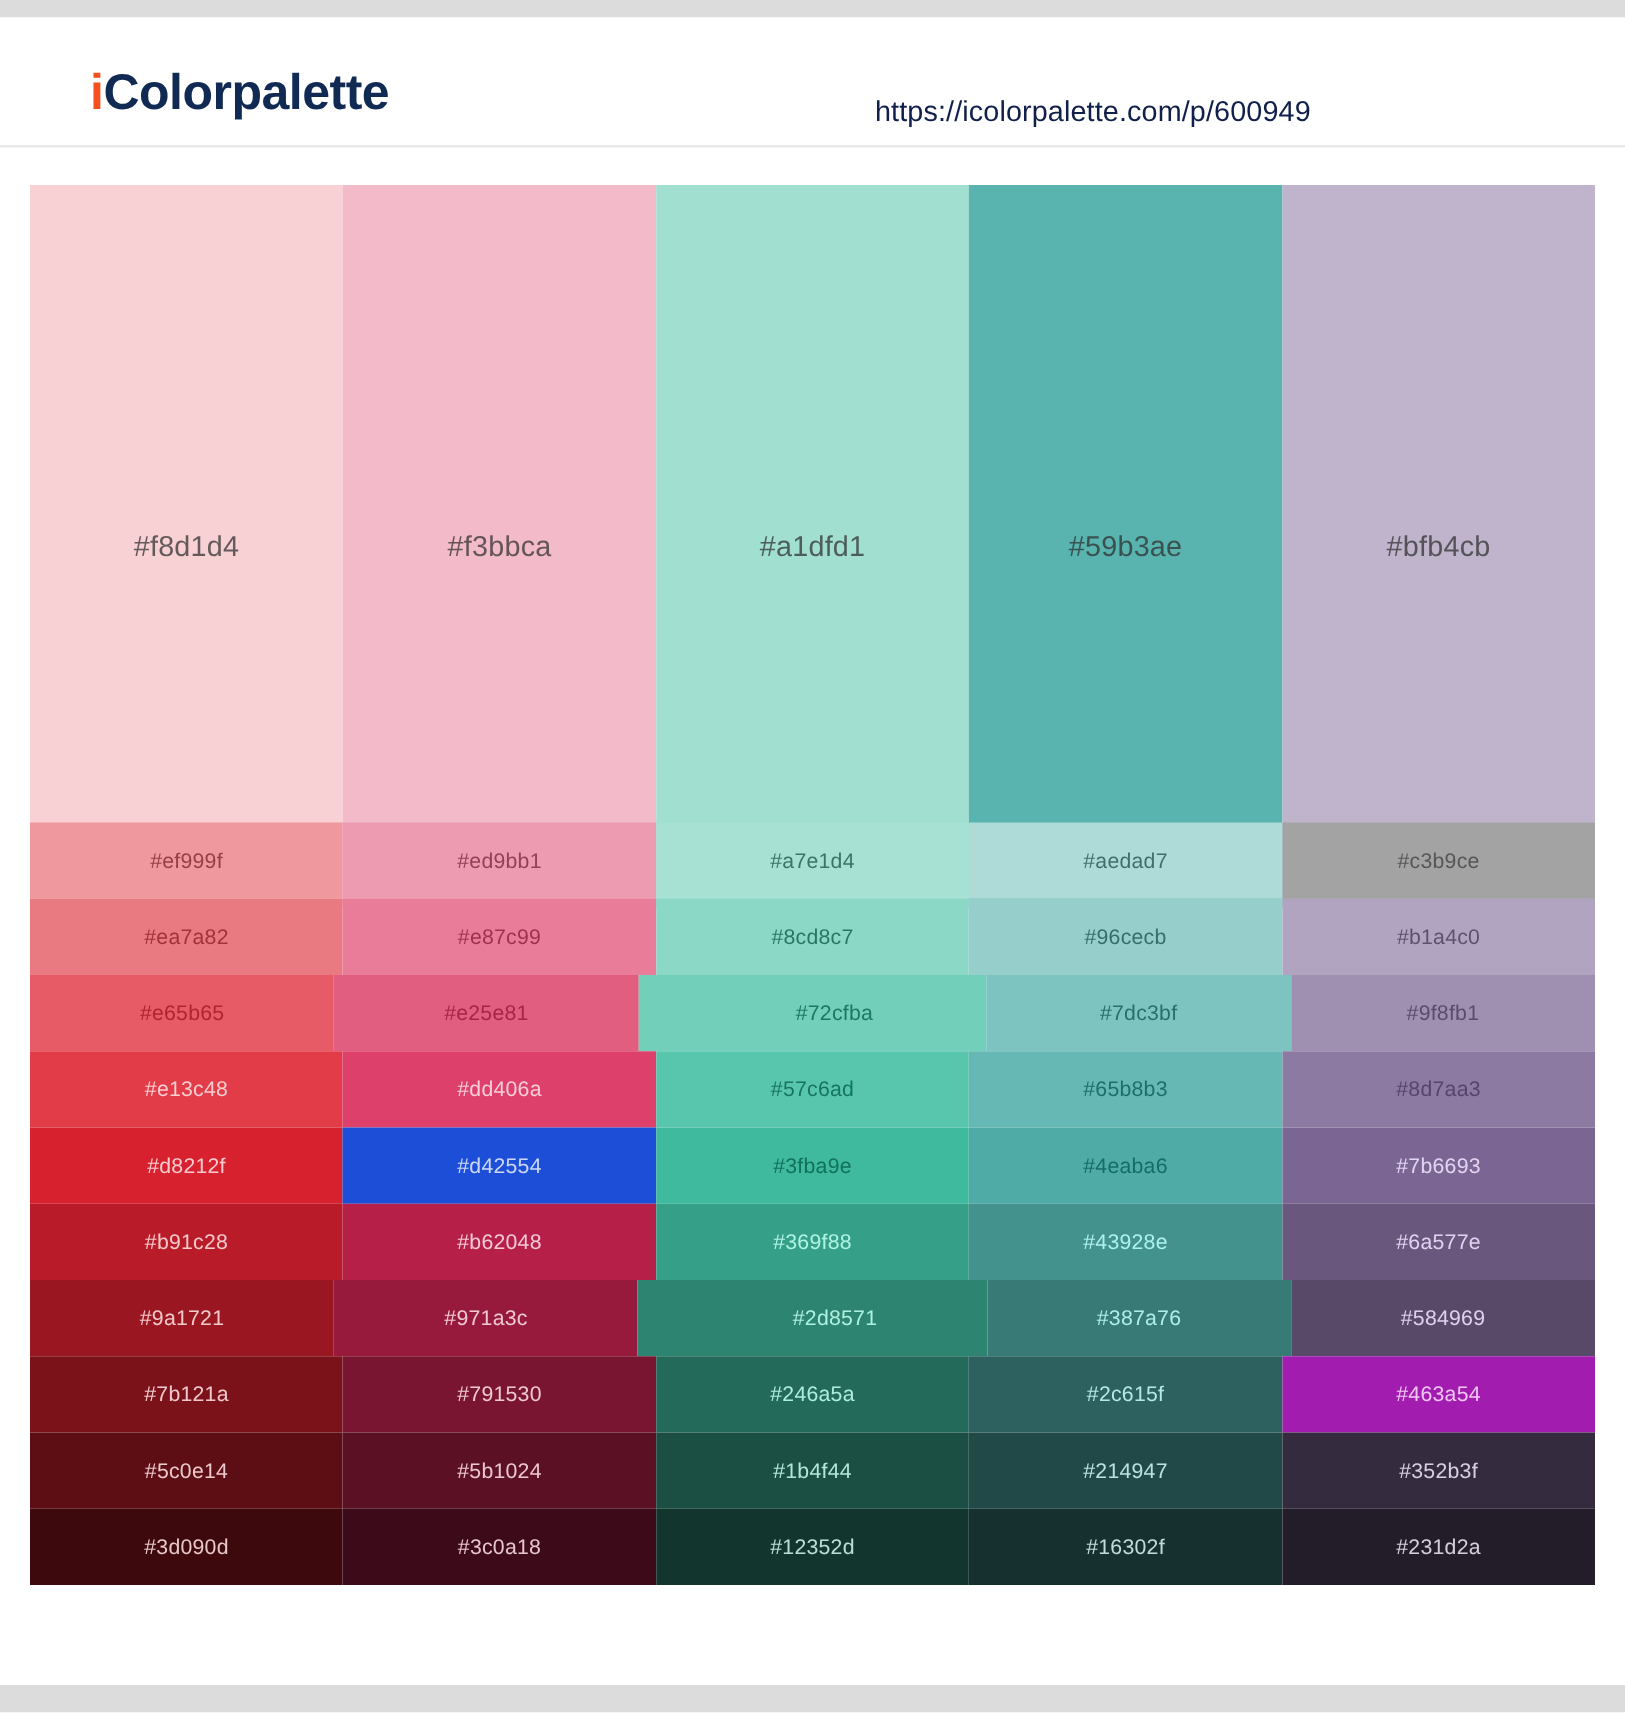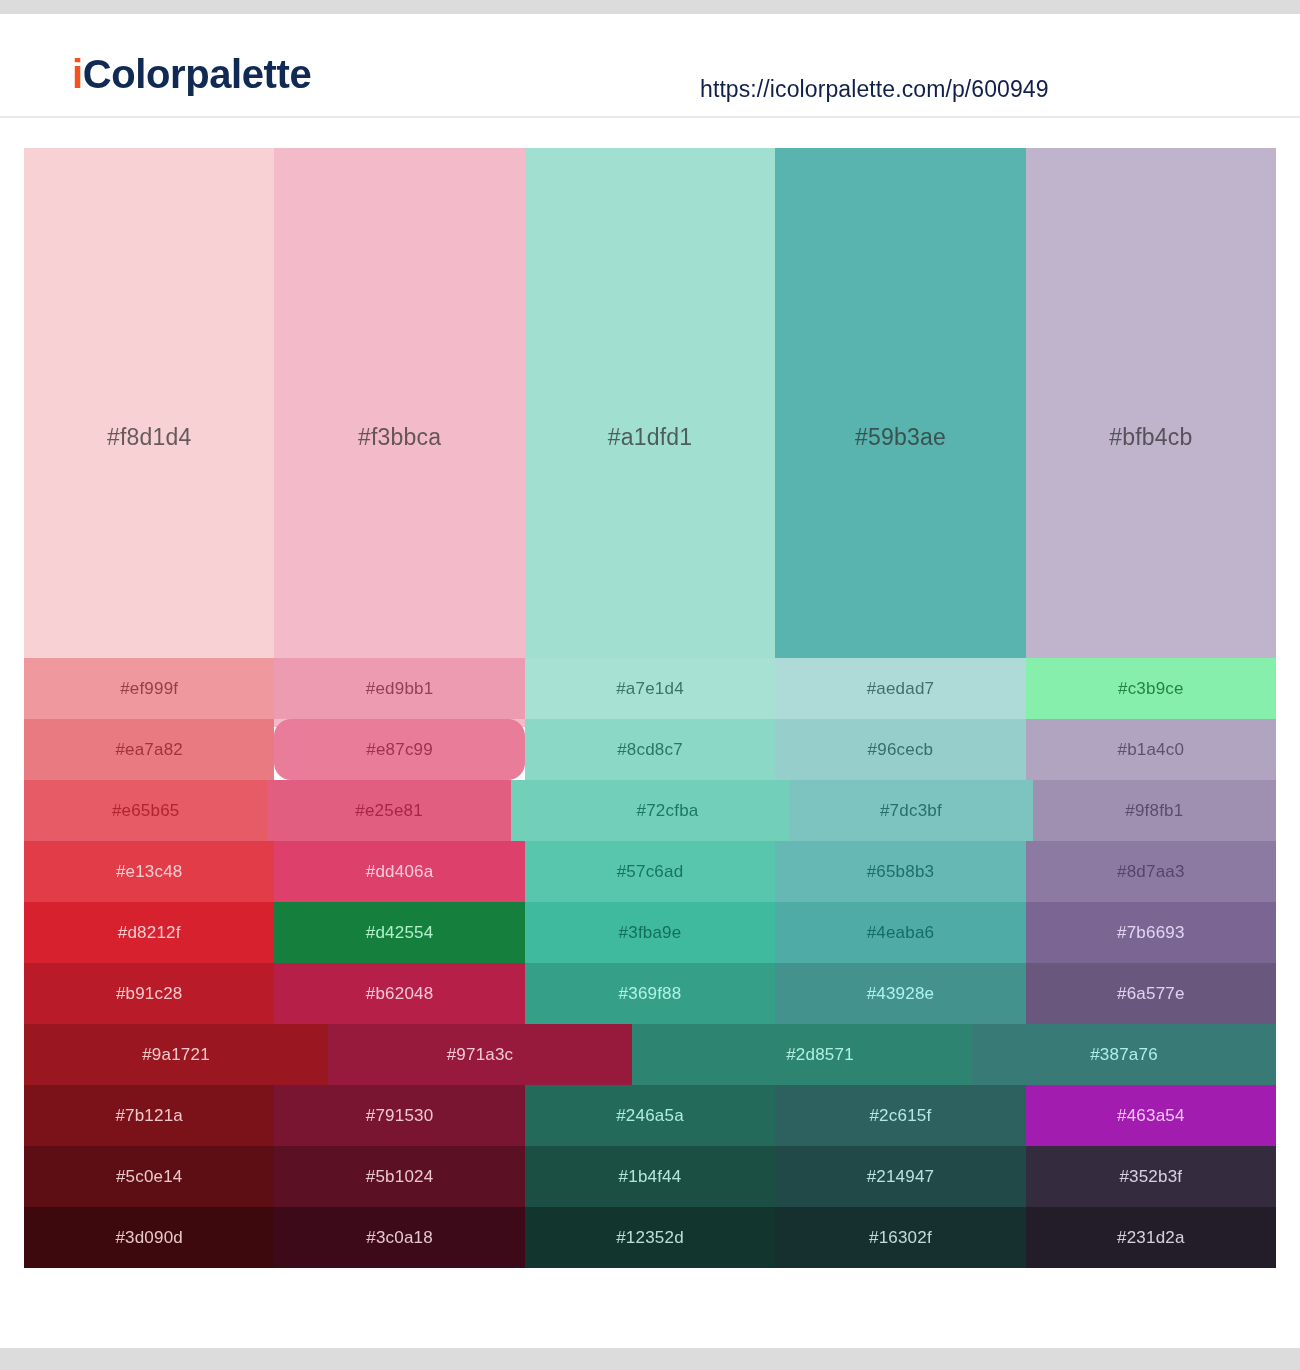--- a/index.html
+++ b/index.html
@@ -163,29 +163,29 @@
         </div>
         <div class="shade-cell light" style="background: rgb(237, 155, 177);">
           <span class="shade-label">#ed9bb1</span>
         </div>
         <div class="shade-cell light" style="background: rgb(167, 225, 212);">
           <span class="shade-label">#a7e1d4</span>
         </div>
         <div class="shade-cell light" style="background: rgb(174, 218, 215);">
           <span class="shade-label">#aedad7</span>
         </div>
-        <div class="shade-cell light" style="background: #86efac;">
+        <div class="shade-cell light" style="background: #a3a3a3;">
           <span class="shade-label">#c3b9ce</span>
         </div>
       </div>
       <div class="shade-row">
         <div class="shade-cell light" style="background: rgb(234, 122, 130);">
           <span class="shade-label">#ea7a82</span>
         </div>
-        <div class="shade-cell light" style="background: rgb(232, 124, 153); border-radius: 17px;">
+        <div class="shade-cell light" style="background: rgb(232, 124, 153);">
           <span class="shade-label">#e87c99</span>
         </div>
         <div class="shade-cell light" style="background: rgb(140, 216, 199);">
           <span class="shade-label">#8cd8c7</span>
         </div>
         <div class="shade-cell light" style="background: rgb(150, 206, 203);">
           <span class="shade-label">#96cecb</span>
         </div>
         <div class="shade-cell light" style="background: rgb(177, 164, 192);">
           <span class="shade-label">#b1a4c0</span>
@@ -222,21 +222,21 @@
           <span class="shade-label">#65b8b3</span>
         </div>
         <div class="shade-cell light" style="background: rgb(141, 122, 163);">
           <span class="shade-label">#8d7aa3</span>
         </div>
       </div>
       <div class="shade-row">
         <div class="shade-cell" style="background: rgb(216, 33, 47);">
           <span class="shade-label">#d8212f</span>
         </div>
-        <div class="shade-cell" style="background: #15803d;">
+        <div class="shade-cell" style="background: #1d4ed8;">
           <span class="shade-label">#d42554</span>
         </div>
         <div class="shade-cell light" style="background: rgb(63, 186, 158);">
           <span class="shade-label">#3fba9e</span>
         </div>
         <div class="shade-cell light" style="background: rgb(78, 171, 166);">
           <span class="shade-label">#4eaba6</span>
         </div>
         <div class="shade-cell" style="background: rgb(123, 102, 147);">
           <span class="shade-label">#7b6693</span>
@@ -265,20 +265,23 @@
         </div>
         <div class="shade-cell" style="background: rgb(151, 26, 60);">
           <span class="shade-label">#971a3c</span>
         </div>
         <div class="shade-cell" style="background: rgb(45, 133, 113); padding-left: 36px;">
           <span class="shade-label">#2d8571</span>
         </div>
         <div class="shade-cell" style="background: rgb(56, 122, 118);">
           <span class="shade-label">#387a76</span>
         </div>
+        <div class="shade-cell" style="background: rgb(88, 73, 105);">
+          <span class="shade-label">#584969</span>
+        </div>
       </div>
       <div class="shade-row">
         <div class="shade-cell" style="background: rgb(123, 18, 26);">
           <span class="shade-label">#7b121a</span>
         </div>
         <div class="shade-cell" style="background: rgb(121, 21, 48);">
           <span class="shade-label">#791530</span>
         </div>
         <div class="shade-cell" style="background: rgb(36, 106, 90);">
           <span class="shade-label">#246a5a</span>

